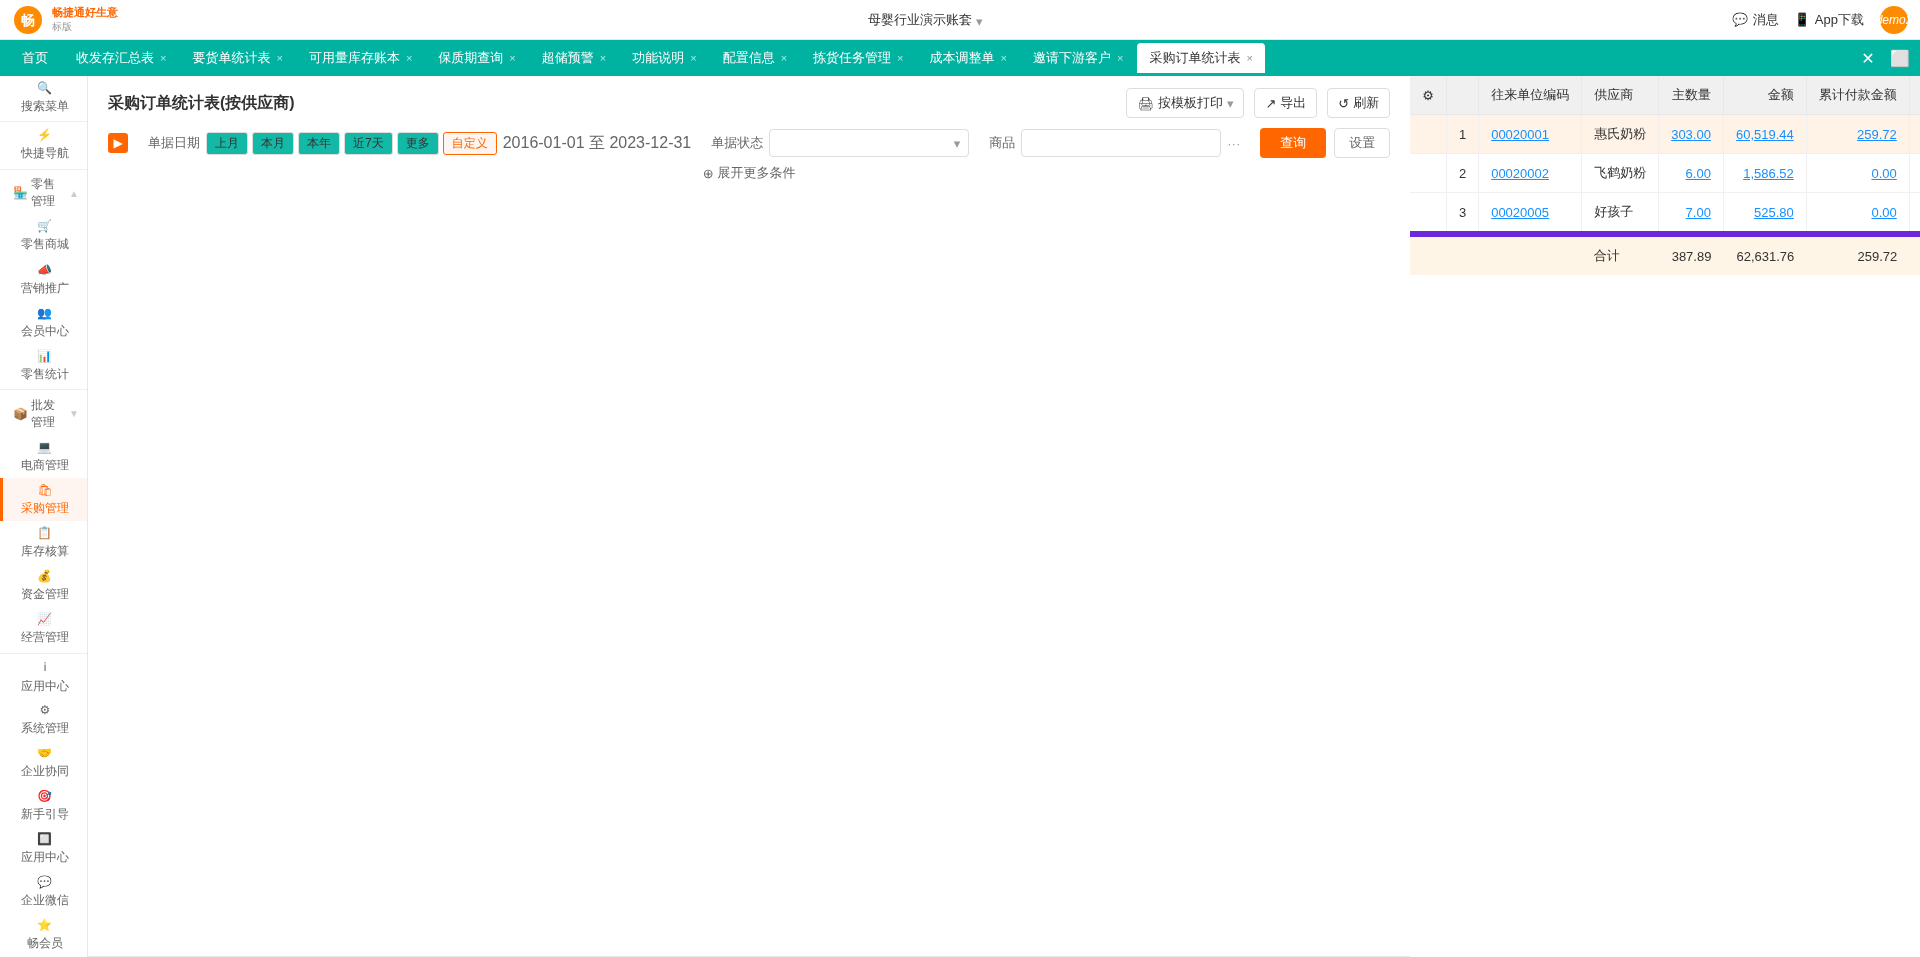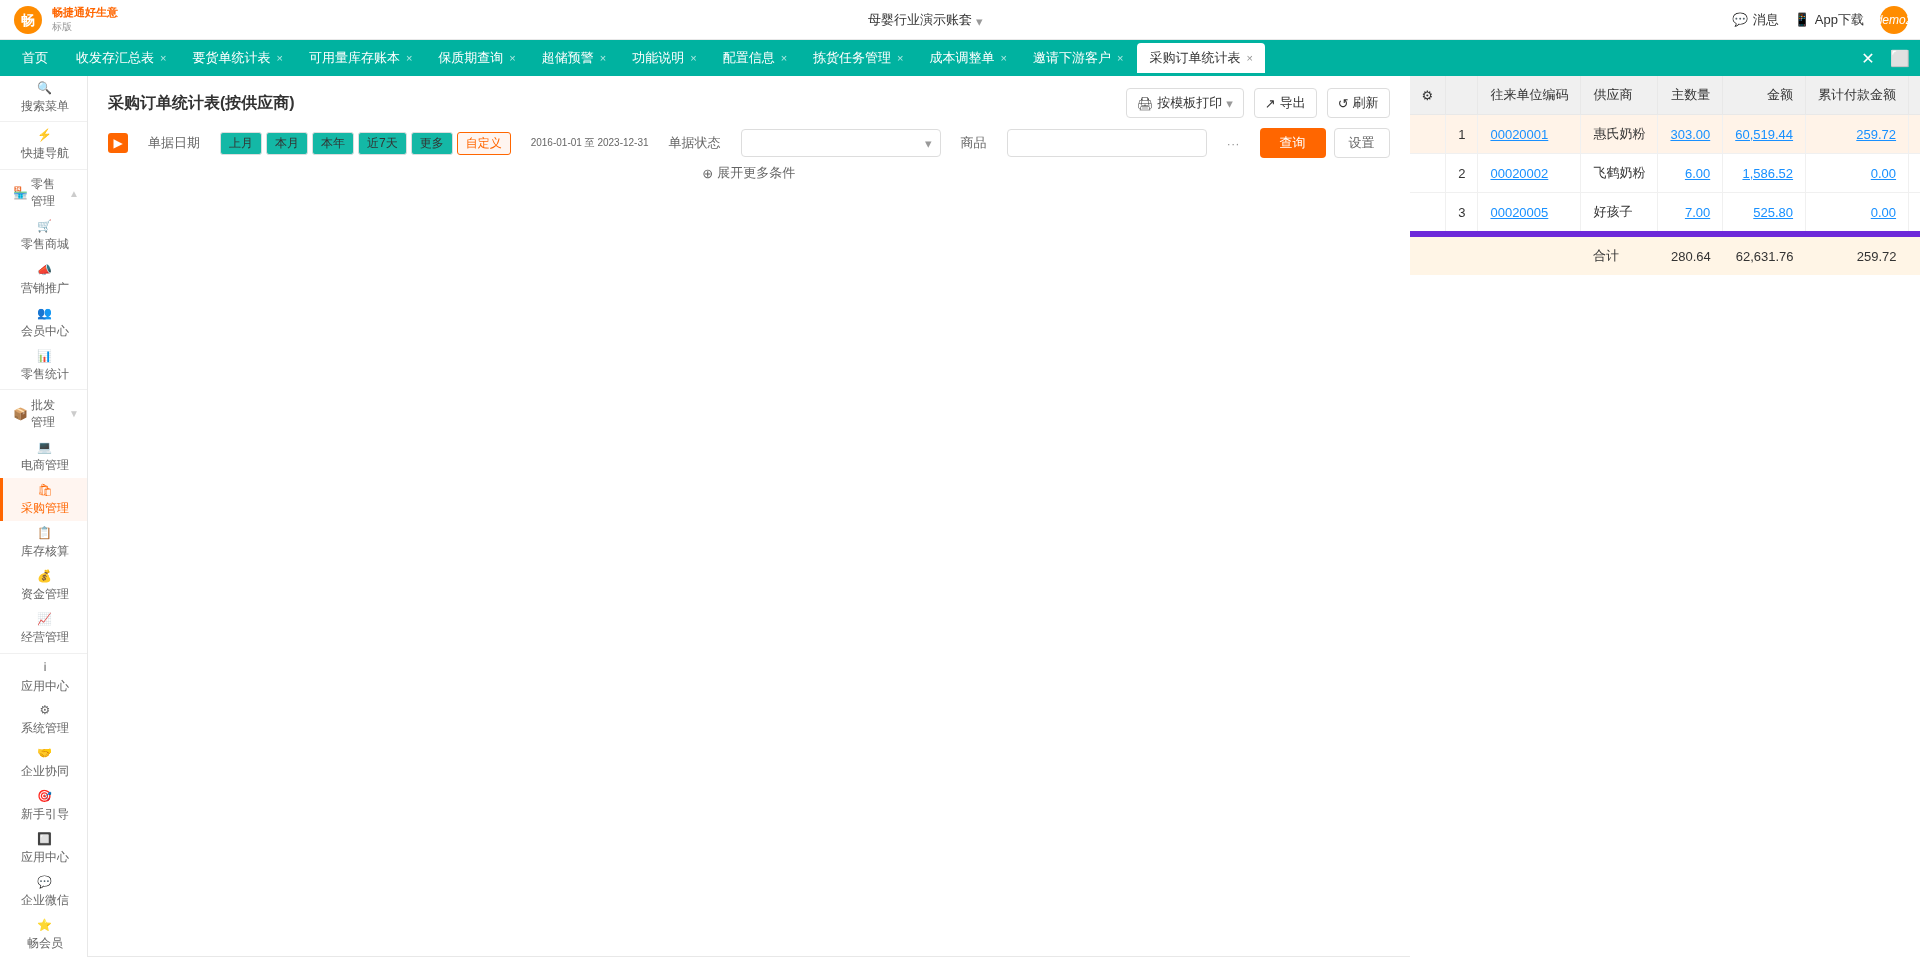--- a/index.html
+++ b/index.html
@@ -229,21 +229,21 @@
     }
 
     
     .filter-area {
       background: #fff;
       padding: 10px 20px;
     }
     .filter-item {
       display: flex;
       align-items: center;
-      gap: 20px;
+      gap: 6px;
     }
     .filter-label {
       font-size: 13px;
       color: #666;
       white-space: nowrap;
     }
     .filter-date-btns {
       display: flex;
       gap: 4px;
     }
@@ -259,21 +259,21 @@
     .filter-date-custom {
       padding: 2px 8px;
       border: 1px solid #ff6600;
       border-radius: 3px;
       cursor: pointer;
       font-size: 12px;
       color: #ff6600;
       background: #fff5f0;
     }
     .filter-date-range {
-      font-size: 10px;
+      font-size: 16px;
       color: #666;
     }
     .filter-select {
       width: 200px;
       height: 28px;
       border: 1px solid #ddd;
       border-radius: 4px;
       padding: 0 8px;
       font-size: 13px;
       color: #333;
@@ -704,21 +704,21 @@
             <td class="right"><span class="link-text">0.00</span></td>
             <td></td>
           </tr>
         </tbody>
         <tfoot>
           <tr class="table-footer">
             <td></td>
             <td></td>
             <td></td>
             <td>合计</td>
-            <td class="right">280.64</td>
+            <td class="right">387.89</td>
             <td class="right">62,631.76</td>
             <td class="right">259.72</td>
             <td></td>
           </tr>
         </tfoot>
       </table>
     </div>
 
   </div>
 </div>

